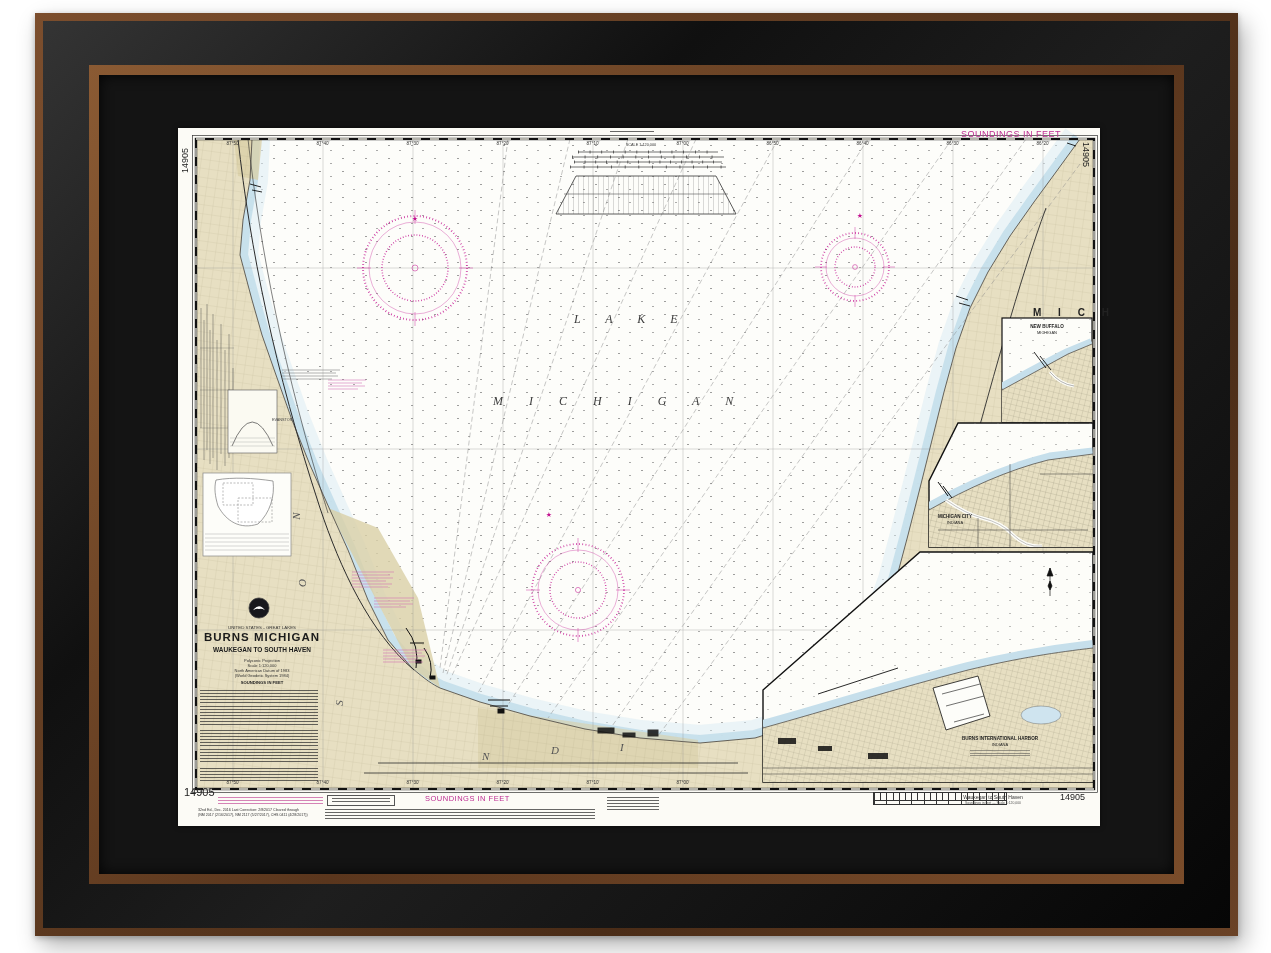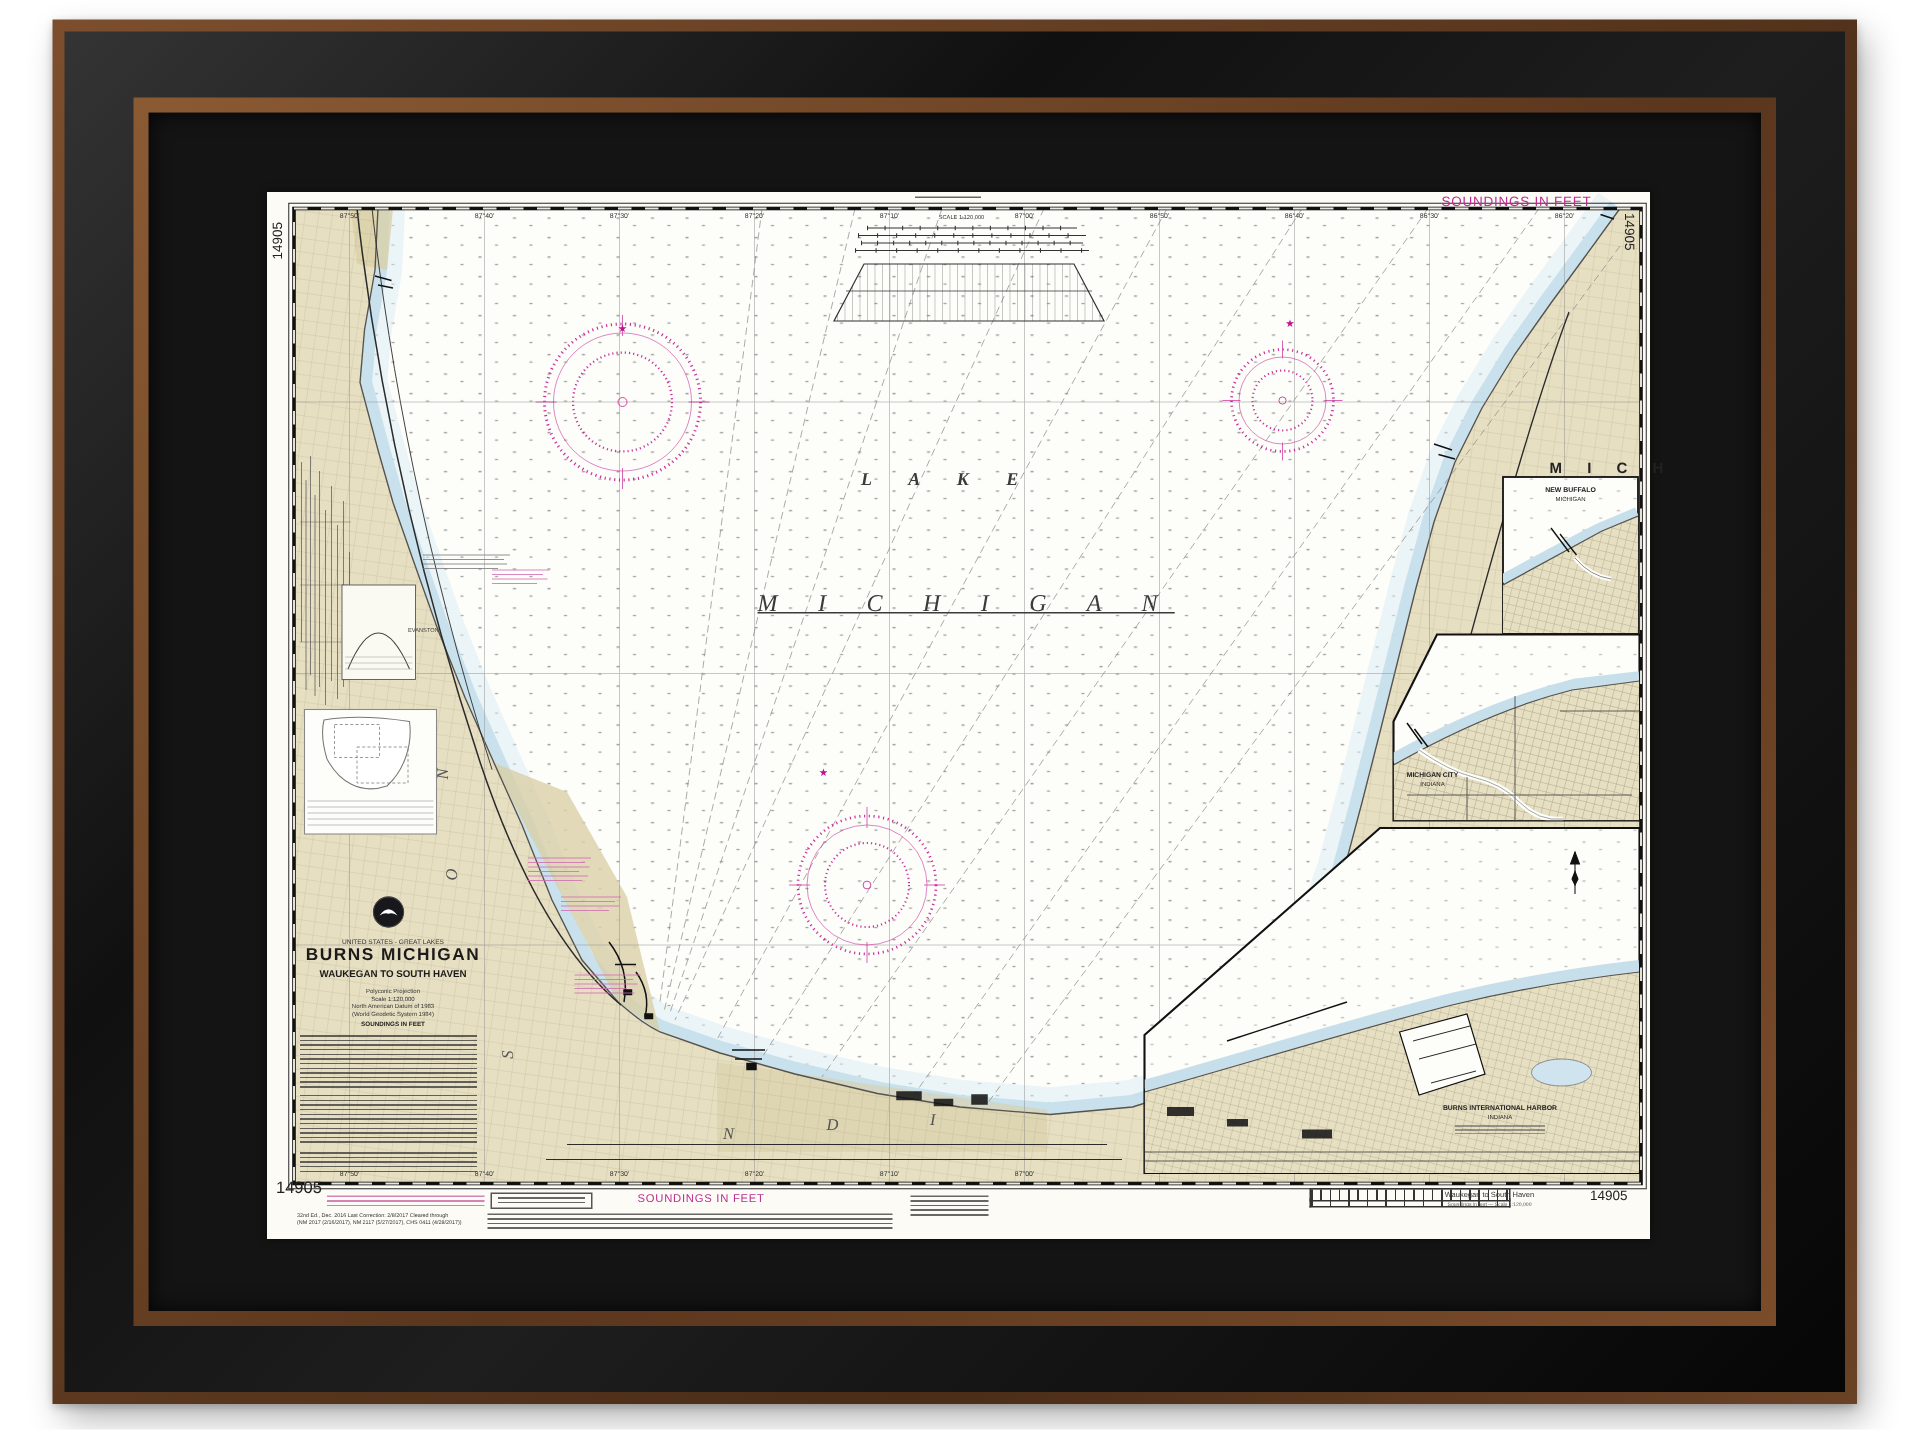--- a/index.html
+++ b/index.html
@@ -277,22 +277,22 @@
   <div class="ov lon" style="left:760px;top:13px;">86°30'</div>
   <div class="ov lon" style="left:850px;top:13px;">86°20'</div>
 
   <div class="ov lon" style="left:40px;top:652px;">87°50'</div>
   <div class="ov lon" style="left:130px;top:652px;">87°40'</div>
   <div class="ov lon" style="left:220px;top:652px;">87°30'</div>
   <div class="ov lon" style="left:310px;top:652px;">87°20'</div>
   <div class="ov lon" style="left:400px;top:652px;">87°10'</div>
   <div class="ov lon" style="left:490px;top:652px;">87°00'</div>
 
-  <div class="ov sp-serif" style="left:396px;top:184px;font-size:12px;letter-spacing:11px;font-weight:bold;">L A K E</div>
-  <div class="ov sp-serif" style="left:327px;top:266px;font-size:16px;letter-spacing:11.5px;text-decoration:underline;">M I C H I G A N</div>
+  <div class="ov sp-serif" style="left:396px;top:184px;font-size:12px;letter-spacing:11px;">L A K E</div>
+  <div class="ov sp-serif" style="left:315px;top:266px;font-size:12px;letter-spacing:11.5px;">M I C H I G A N</div>
 
   <div class="ov" style="left:855px;top:179px;font-size:10px;font-weight:bold;letter-spacing:7px;color:#222;">M I C H</div>
   <div class="ov sp-serif" style="left:114px;top:382px;font-size:11px;transform:rotate(-90deg);color:#555;">N</div>
   <div class="ov sp-serif" style="left:120px;top:449px;font-size:11px;transform:rotate(-90deg);color:#555;">O</div>
   <div class="ov sp-serif" style="left:158px;top:569px;font-size:11px;transform:rotate(-90deg);color:#555;">S</div>
   <div class="ov sp-serif" style="left:304px;top:622px;font-size:11px;color:#555;">N</div>
   <div class="ov sp-serif" style="left:373px;top:616px;font-size:11px;color:#555;">D</div>
   <div class="ov sp-serif" style="left:442px;top:613px;font-size:11px;color:#555;">I</div>
   <div class="ov" style="left:94px;top:290px;font-size:3.8px;color:#444;">EVANSTON</div>
 

